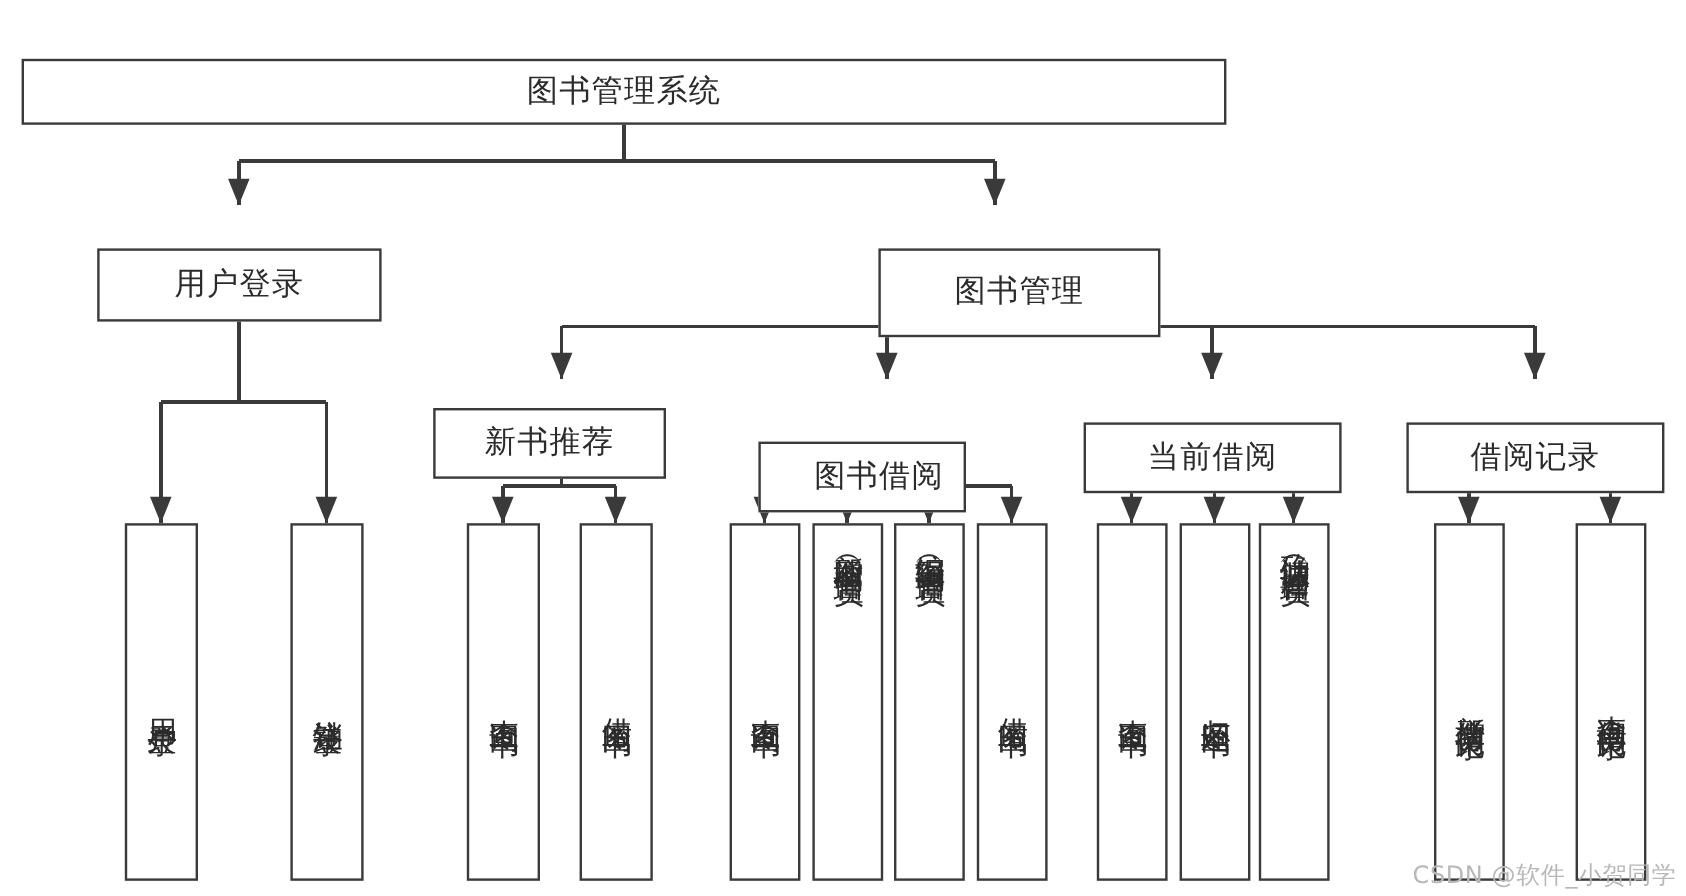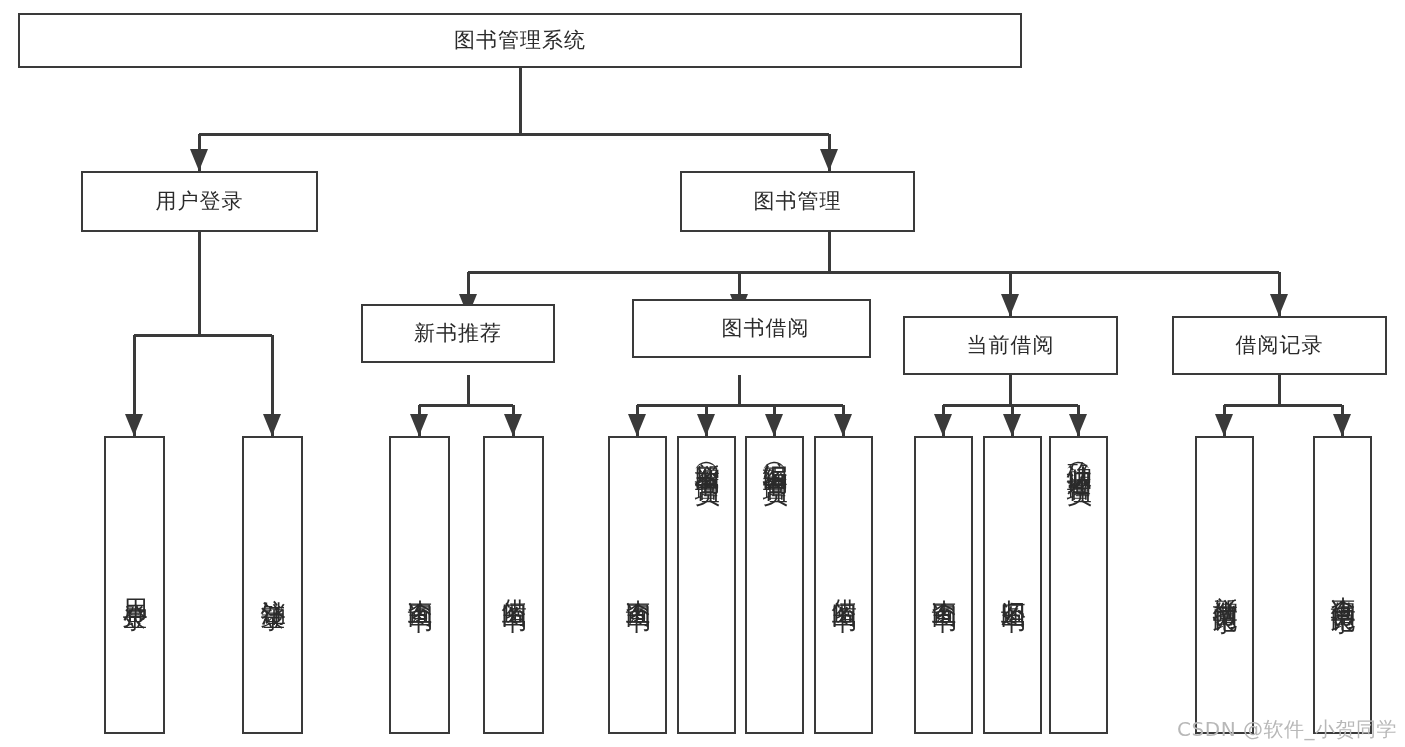--- a/index.html
+++ b/index.html
@@ -28,24 +28,25 @@
     position: absolute;
     box-sizing: border-box;
     border: 2.5px solid #3a3a3a;
     background: #ffffff;
     display: flex;
     align-items: center;
     justify-content: center;
     color: #2b2b2b;
   }
   .node.horizontal {
-    font-size: 21px;
+    font-size: 26px;
     line-height: 1.2;
     letter-spacing: 1px;
     white-space: nowrap;
+    margin-top: 36px;
   }
   .node.vertical {
     writing-mode: vertical-rl;
     text-orientation: upright;
     font-size: 25px;
     letter-spacing: 3px;
     line-height: 1.05;
     padding: 4px 0;
   }
   .node.vertical.top-aligned {
@@ -127,27 +128,27 @@
       </g>
   </svg>
 
   <div id="nodes-layer">
       <div class="node horizontal" style="left: 18px; top: 13px; width: 1004px; height: 55px;">
         <span class="node-label">图书管理系统</span>
       </div>
       <div class="node horizontal" style="left: 81px; top: 171px; width: 237px; height: 61px;">
         <span class="node-label">用户登录</span>
       </div>
-      <div class="node horizontal" style="left: 680px; top: 171px; width: 235px; height: 61px;">
+      <div class="node horizontal" style="left: 732px; top: 171px; width: 235px; height: 74px;">
         <span class="node-label">图书管理</span>
       </div>
       <div class="node horizontal" style="left: 361px; top: 304px; width: 194px; height: 59px;">
         <span class="node-label">新书推荐</span>
       </div>
-      <div class="node horizontal" style="left: 632px; top: 299px; width: 239px; height: 59px; padding-left: 28px;">
+      <div class="node horizontal" style="left: 632px; top: 332px; width: 173px; height: 59px; padding-left: 28px;">
         <span class="node-label">图书借阅</span>
       </div>
       <div class="node horizontal" style="left: 903px; top: 316px; width: 215px; height: 59px; align-items: center;">
         <span class="node-label">当前借阅</span>
       </div>
       <div class="node horizontal" style="left: 1172px; top: 316px; width: 215px; height: 59px;">
         <span class="node-label">借阅记录</span>
       </div>
       <div class="node vertical" style="left: 104px; top: 436px; width: 61px; height: 298px;">
         <span class="node-label">用户登录</span>

